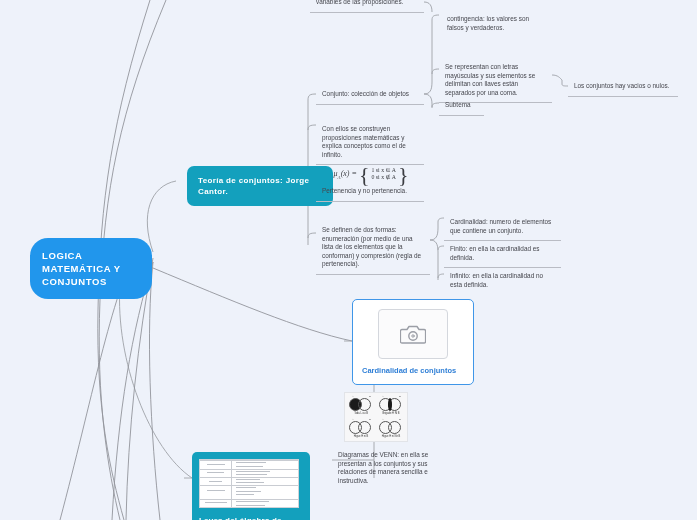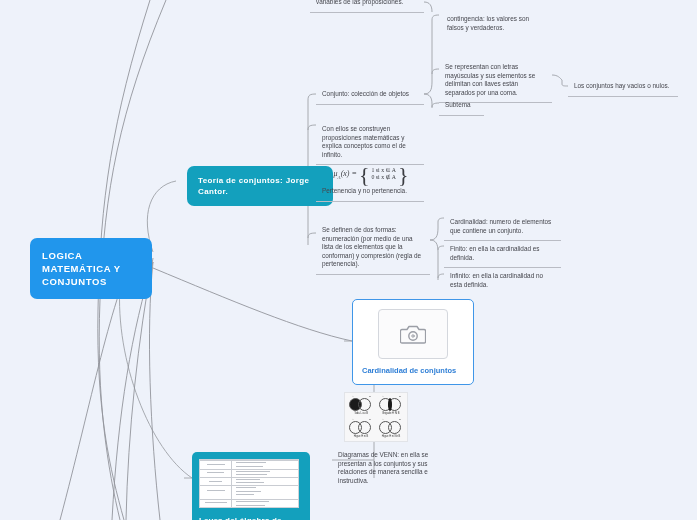--- a/index.html
+++ b/index.html
@@ -22,21 +22,21 @@
     pointer-events: none;
   }
   .node {
     position: absolute;
     box-sizing: border-box;
   }
 
   
   .root-node {
     background: #2196ec;
-    border-radius: 7px;
+    border-radius: 18px;
     color: #ffffff;
     font-weight: bold;
     font-size: 9.5px;
     letter-spacing: 0.6px;
     line-height: 13px;
     padding: 11px 12px;
     text-transform: uppercase;
   }
 
   

